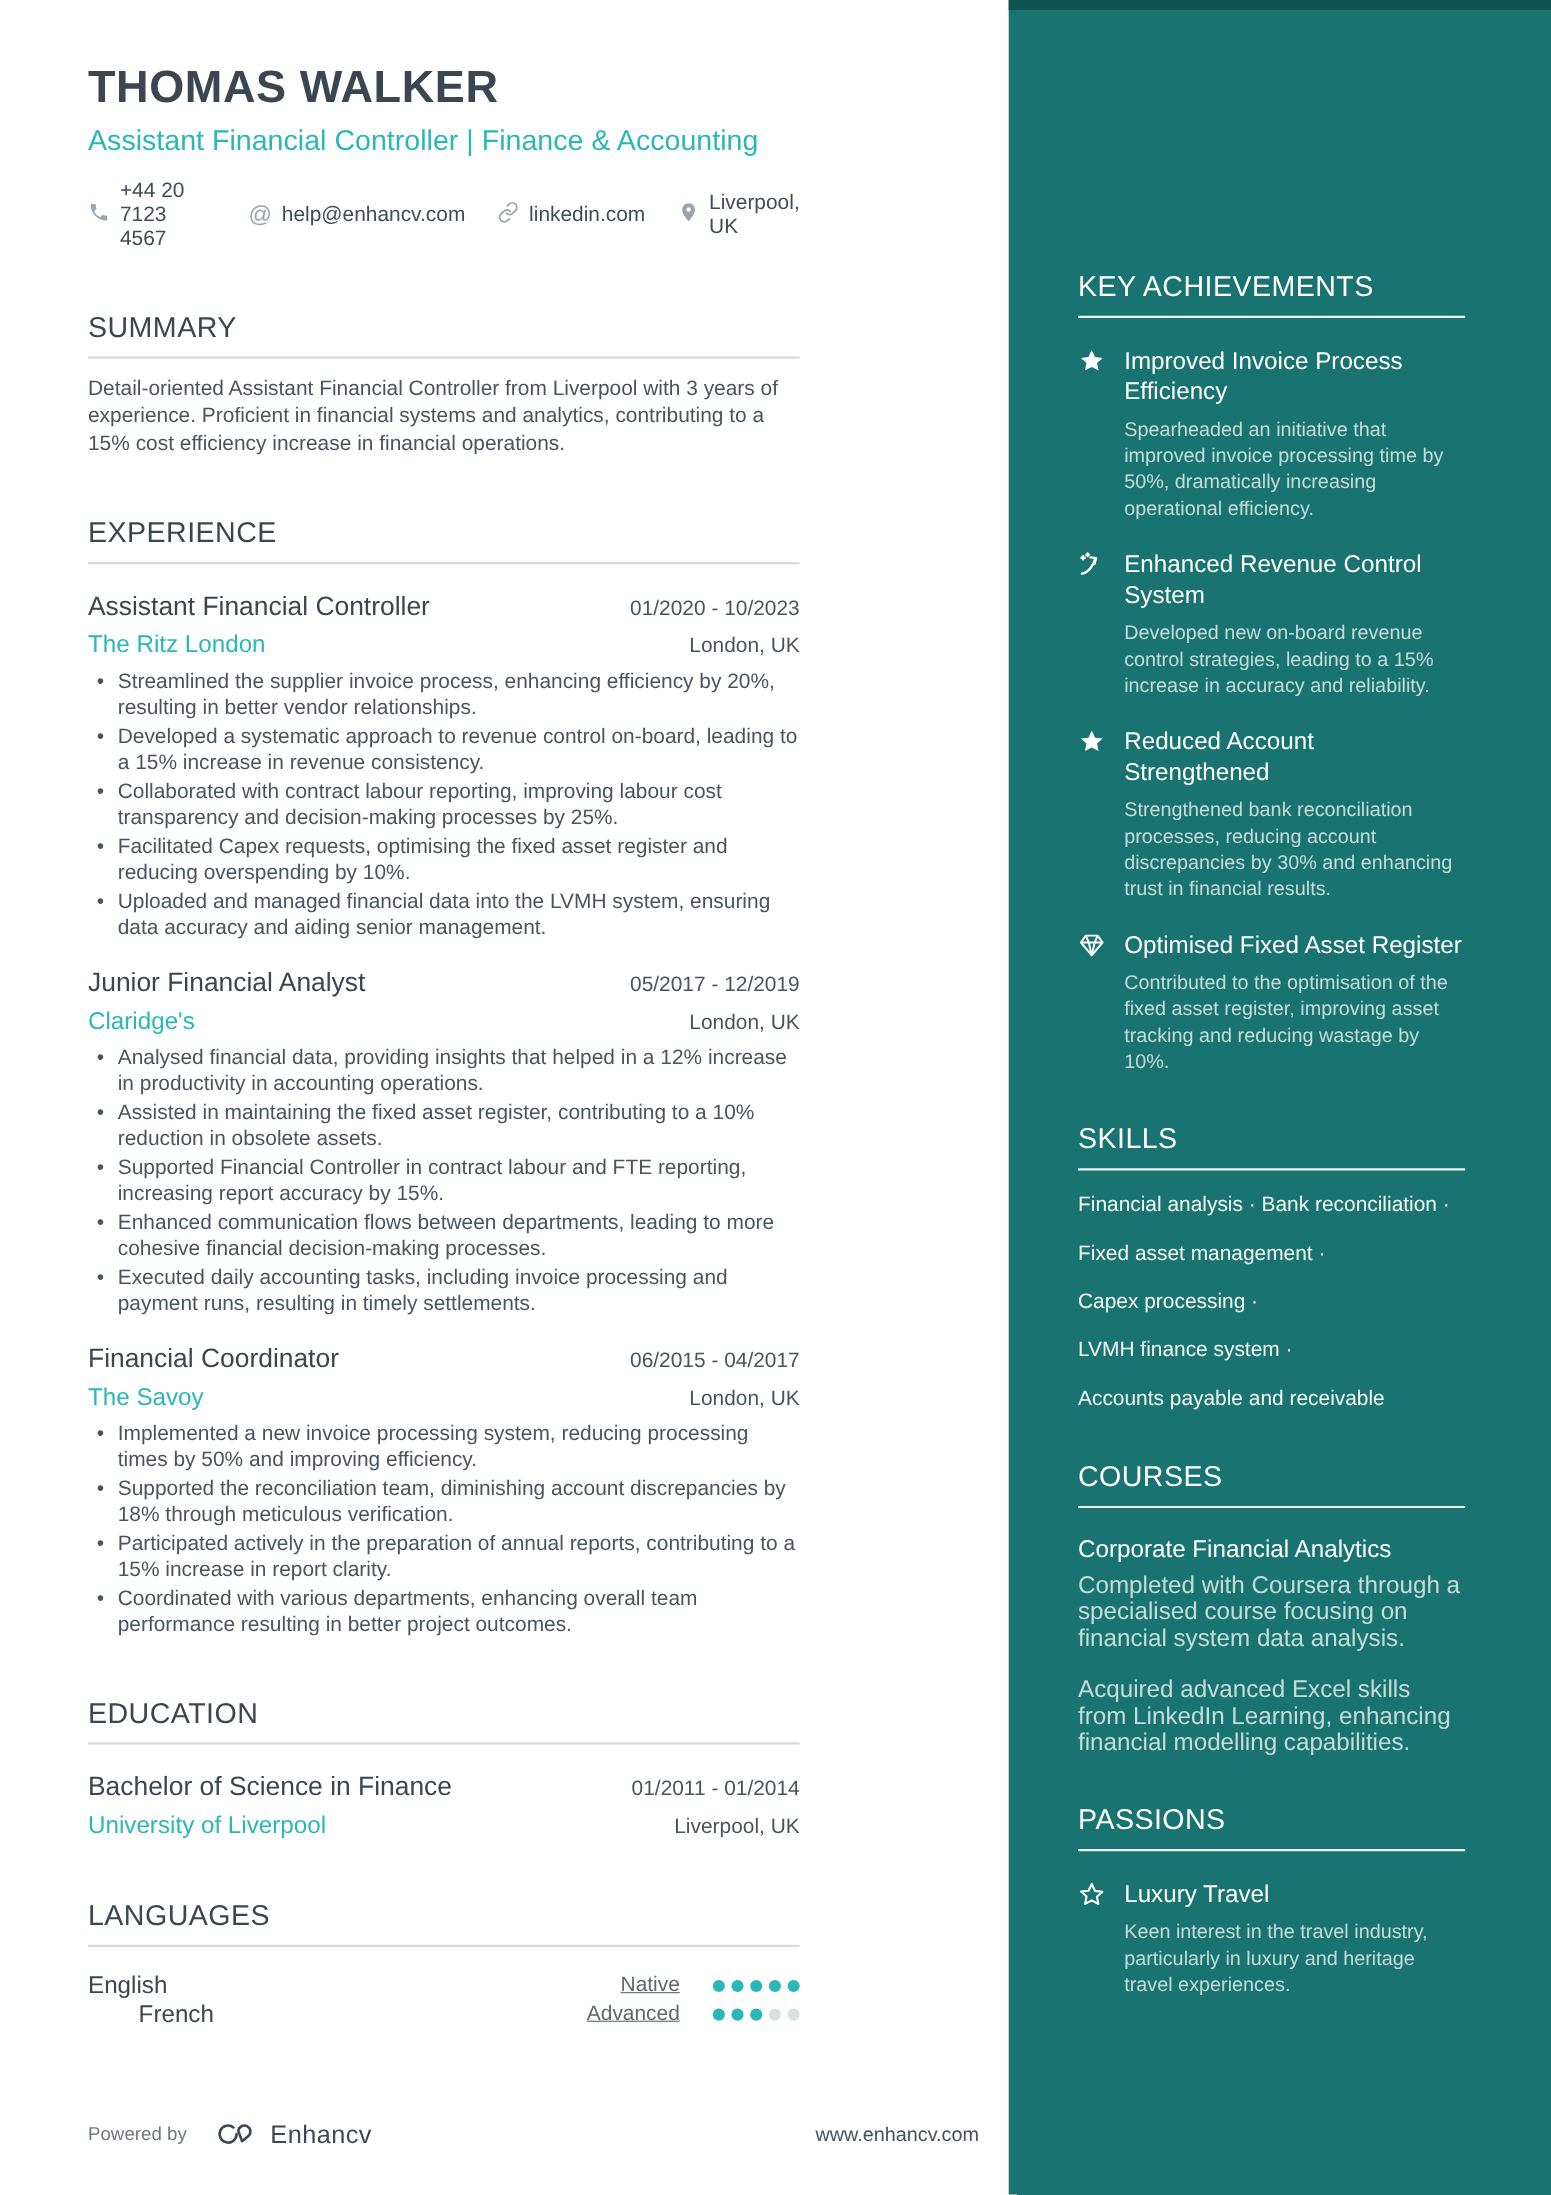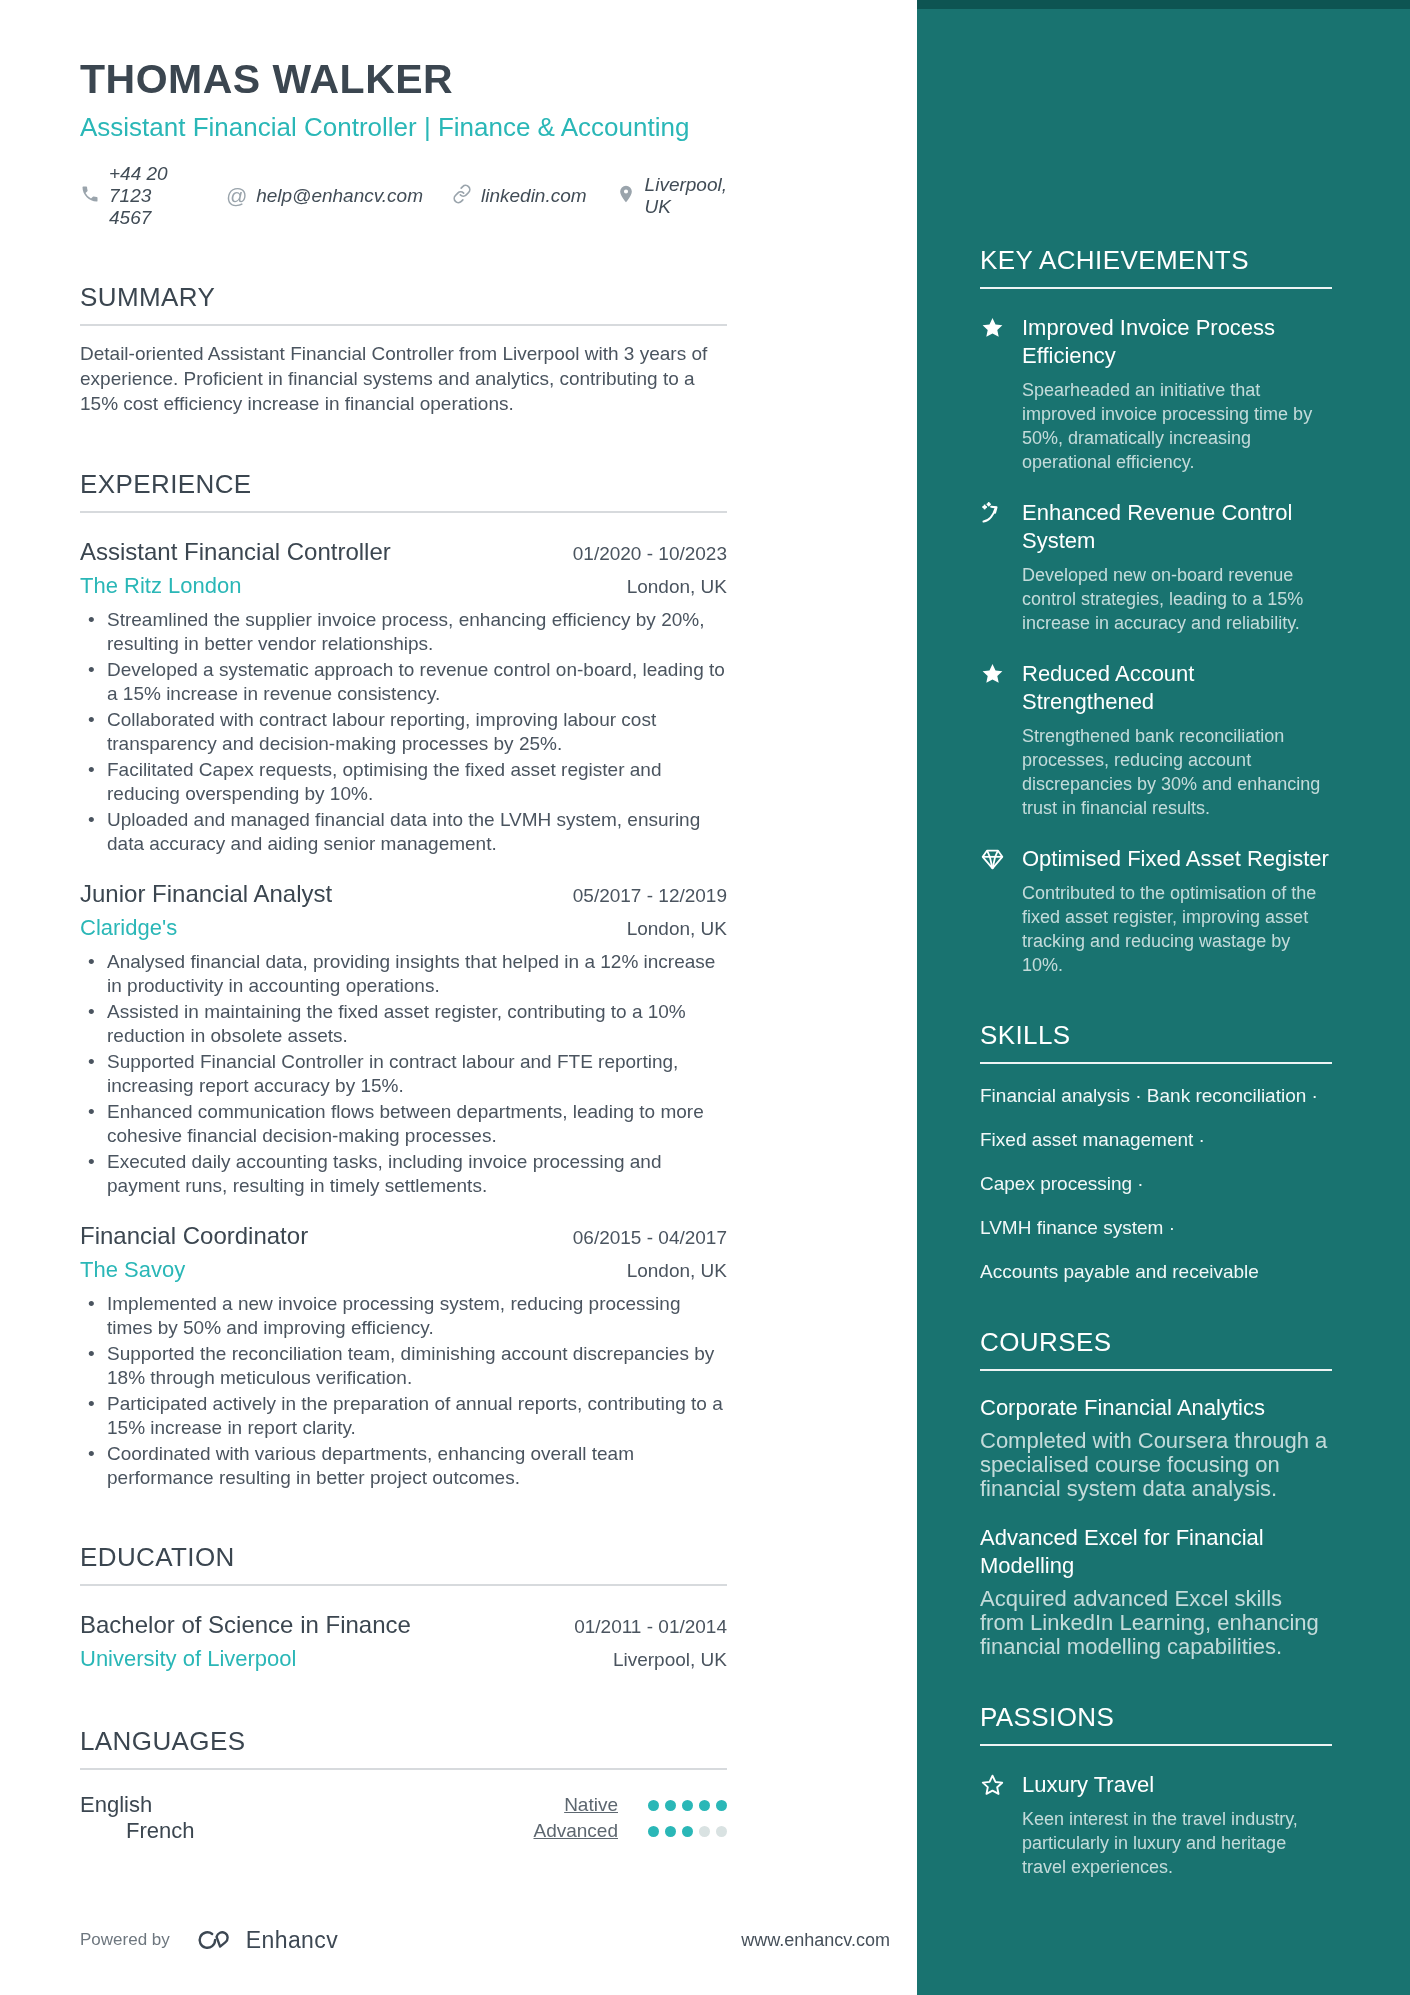--- a/index.html
+++ b/index.html
@@ -16,21 +16,21 @@
     box-sizing:border-box;padding:56px 27px 0 80px;
   }
   .candidate-name{
     margin:0;font-size:41px;line-height:46px;font-weight:700;
     letter-spacing:.5px;color:var(--heading-text,#3b4650);
   }
   .candidate-title{
     margin-top:9px;font-size:26px;line-height:32px;
     color:var(--accent,#2ab7b7);
   }
-  .contact-row{display:flex;align-items:center;gap:29px;margin-top:20px;font-style:italic;}
+  .contact-row{display:flex;align-items:center;gap:29px;margin-top:20px;}
   .contact-item{display:flex;align-items:center;gap:9px;
     font-size:19px;color:#414c56;}
   .contact-item svg{width:20px;height:20px;flex:0 0 auto;}
   .icon-fill{fill:#9aa4ac;}
   .icon-stroke{fill:none;stroke:#9aa4ac;stroke-width:2;stroke-linecap:round;stroke-linejoin:round;}
   .at-glyph{font-size:21px;color:#9aa4ac;line-height:20px;}
 
   .section{margin-top:52px;}
   .section-heading{
     font-size:26px;line-height:32px;color:var(--heading-text,#3b4650);
@@ -331,21 +331,20 @@
     </div>
 
     <div class="sb-section">
       <div class="sb-heading">COURSES</div>
       <hr class="sb-rule">
       <div class="course">
         <div class="course-title">Corporate Financial Analytics</div>
         <div class="course-desc">Completed with Coursera through a specialised course focusing on financial system data analysis.</div>
       </div>
       <div class="course">
-        <div class="course-title">Advanced Excel for Financial Modelling</div>
         <div class="course-desc">Acquired advanced Excel skills from LinkedIn Learning, enhancing financial modelling capabilities.</div>
       </div>
     </div>
 
     <div class="sb-section">
       <div class="sb-heading">PASSIONS</div>
       <hr class="sb-rule">
       <div class="ach-item">
         <span class="ach-icon">
           <svg viewBox="0 0 24 24" fill="none" stroke="#ffffff" stroke-width="1.8" stroke-linejoin="round">

